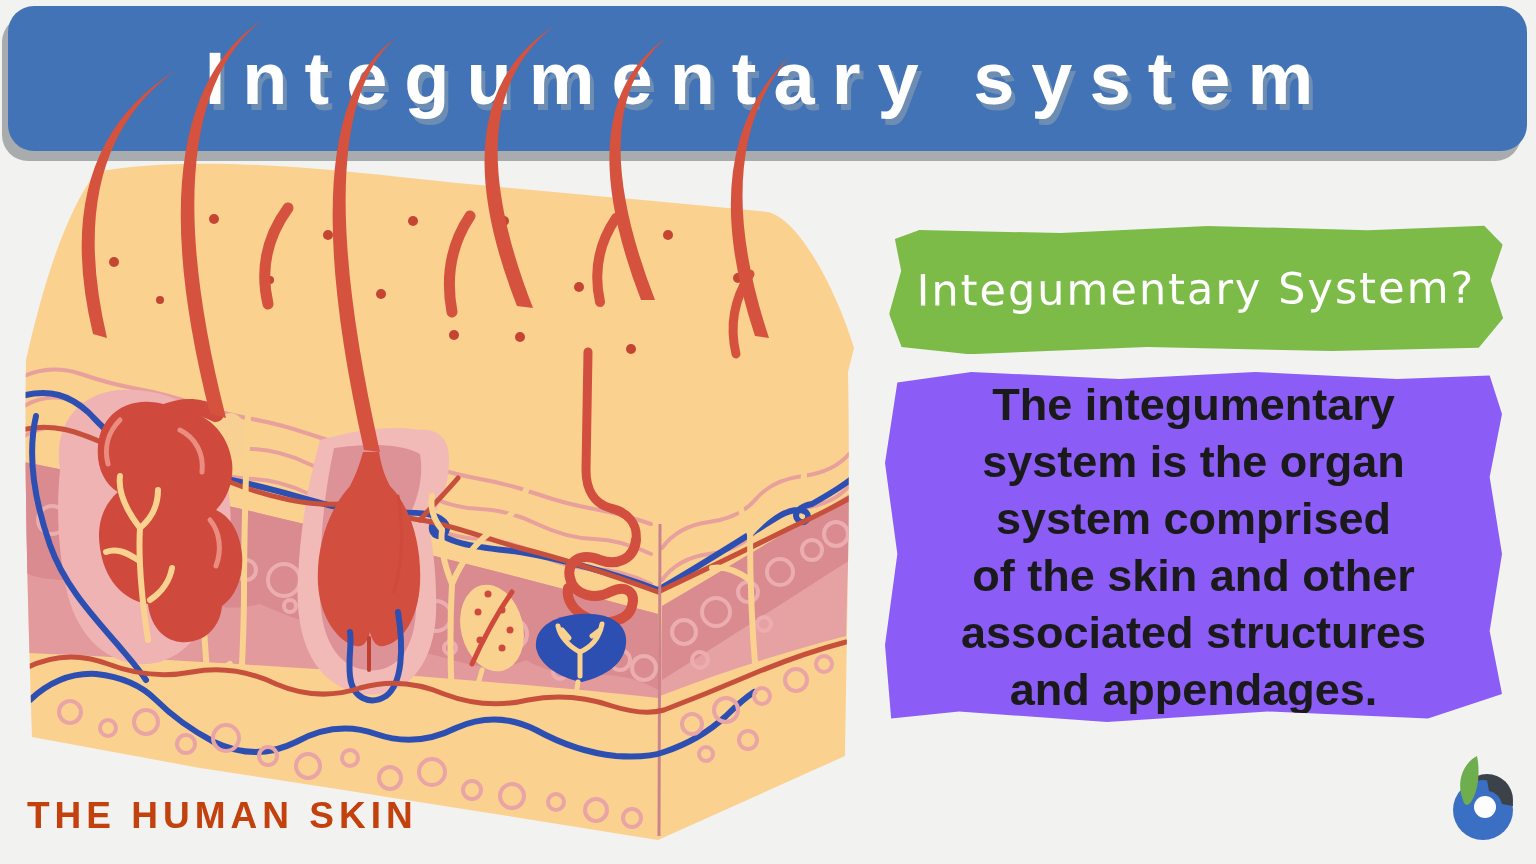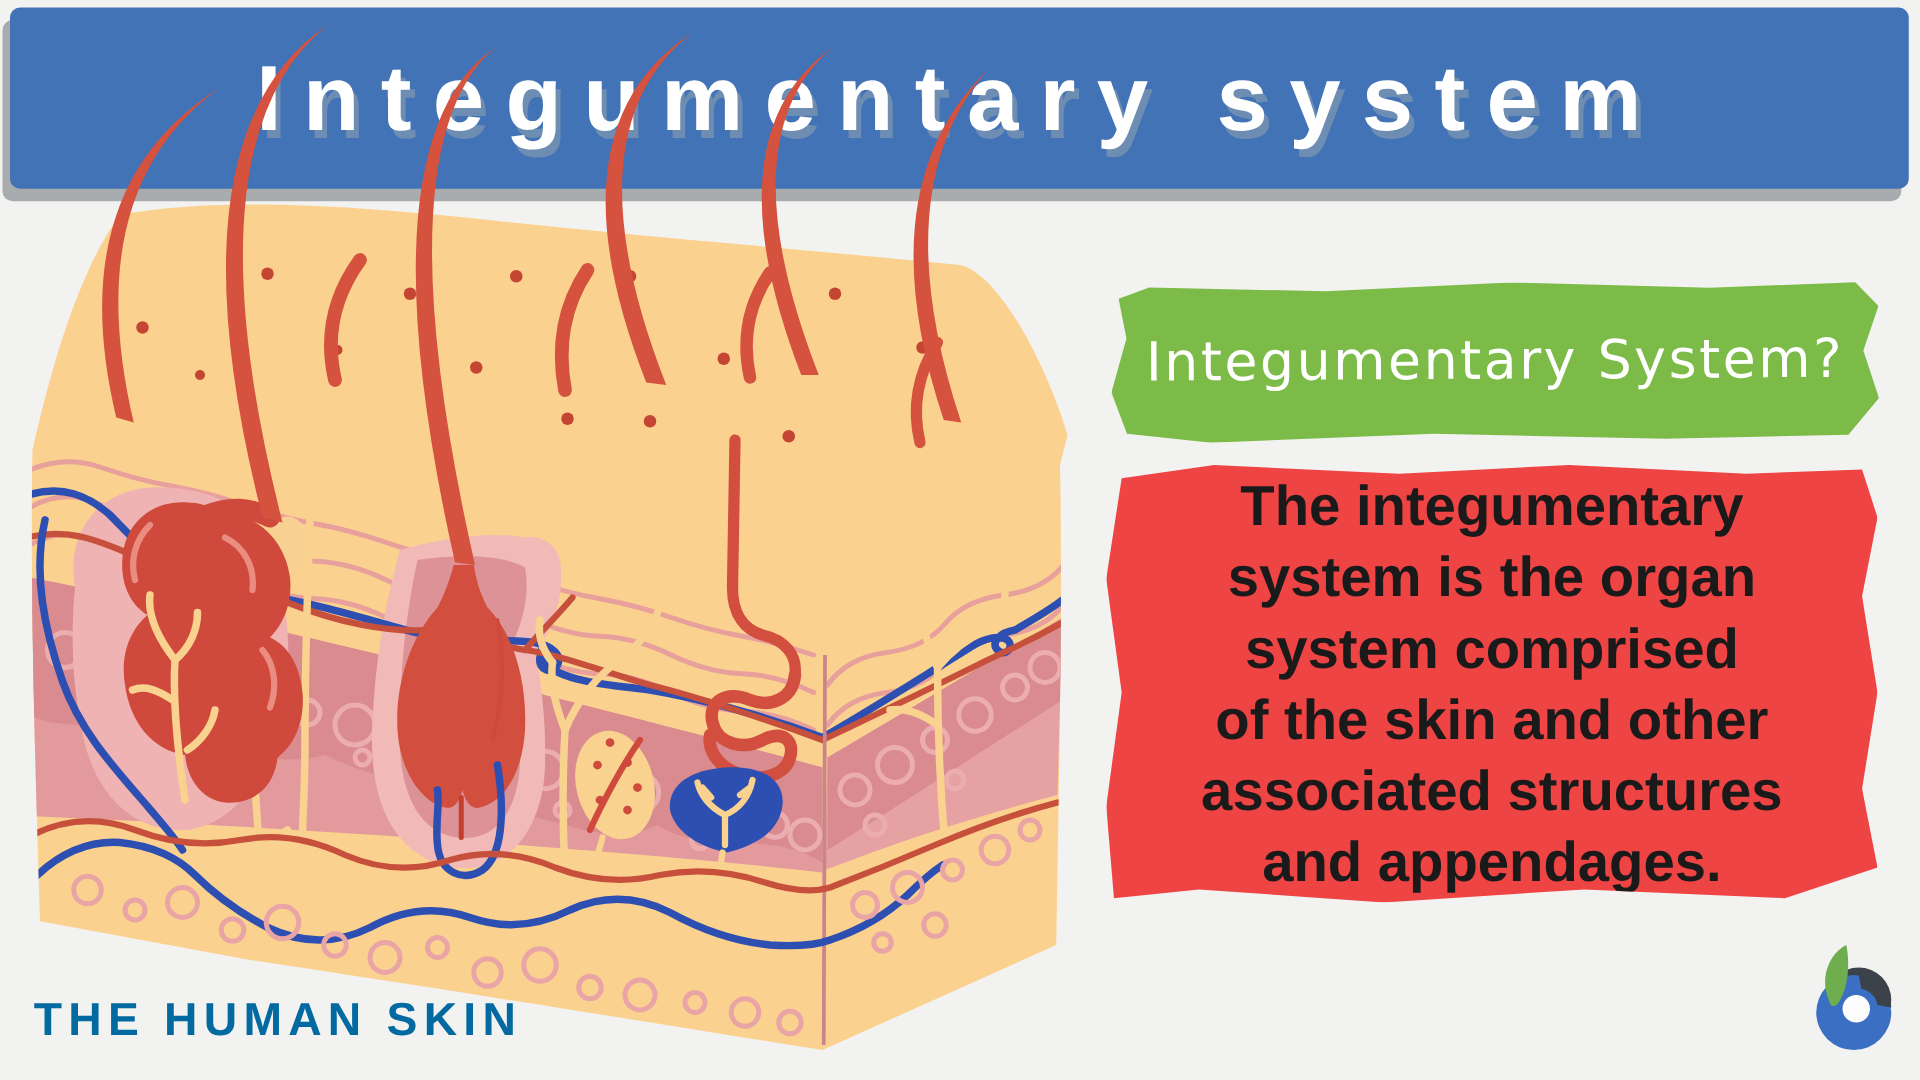--- a/index.html
+++ b/index.html
@@ -3,21 +3,21 @@
 <meta charset="utf-8">
 <style>
   html,body{margin:0;padding:0;}
   .stage{
     position:relative; width:1536px; height:864px; overflow:hidden;
     background:#f2f2f1; font-family:"Liberation Sans", sans-serif;
   }
   
   .header{
     position:absolute; left:8px; top:6px; width:1519px; height:145px;
-    background:#4173b6; border-radius:8px;
+    background:#4173b6; border-radius:26px;
     box-shadow:-6px 10px 0 #a9acae;
     display:flex; align-items:center; justify-content:center;
     z-index:2;
   }
   .header h1{
     margin:0; color:#ffffff; font-size:74px; font-weight:bold;
     letter-spacing:17px; text-shadow:4px 6px 0 rgba(148,163,175,.55);
     white-space:nowrap;
   }
   
@@ -29,32 +29,32 @@
     clip-path:polygon(1% 9%,5% 2%,28% 5%,52% 0%,78% 4%,97% 1%,100% 16%,98% 44%,100% 74%,96% 97%,72% 99%,42% 95%,13% 100%,2% 94%,0% 68%,2% 34%);
     display:flex; flex-direction:column; align-items:center; justify-content:center;
   }
   .q-banner .ln{
     color:#fff; font-size:43px; line-height:1.2; letter-spacing:2px;
     font-family:cursive,"DejaVu Sans",sans-serif; white-space:nowrap;
   }
   
   .def-panel{
     position:absolute; left:885px; top:372px; width:617px; height:350px;
-    background:#ef4444; z-index:2;
+    background:#8b5cf6; z-index:2;
     clip-path:polygon(2% 3%,14% 0%,38% 2%,60% 0%,83% 2%,98% 1%,100% 12%,98% 30%,100% 52%,98% 74%,100% 92%,88% 99%,62% 97%,36% 100%,12% 97%,1% 99%,0% 78%,2% 52%,0% 26%);
     display:flex; align-items:center; justify-content:center; text-align:center;
   }
   .def-panel p{
     margin:0; font-size:45px; line-height:57px; font-weight:bold;
     color:#1a1a1a; white-space:pre-line; letter-spacing:0px;
   }
   
   .caption{
     position:absolute; left:27px; top:795px; z-index:4;
-    font-size:37px; font-weight:bold; letter-spacing:5px; color:#0369a1;
+    font-size:37px; font-weight:bold; letter-spacing:5px; color:#c2410c;
     white-space:nowrap;
   }
   
   .logo{ position:absolute; left:1441px; top:752px; z-index:2; }
 </style>
 </head>
 <body>
 
 <div class="stage">
 

